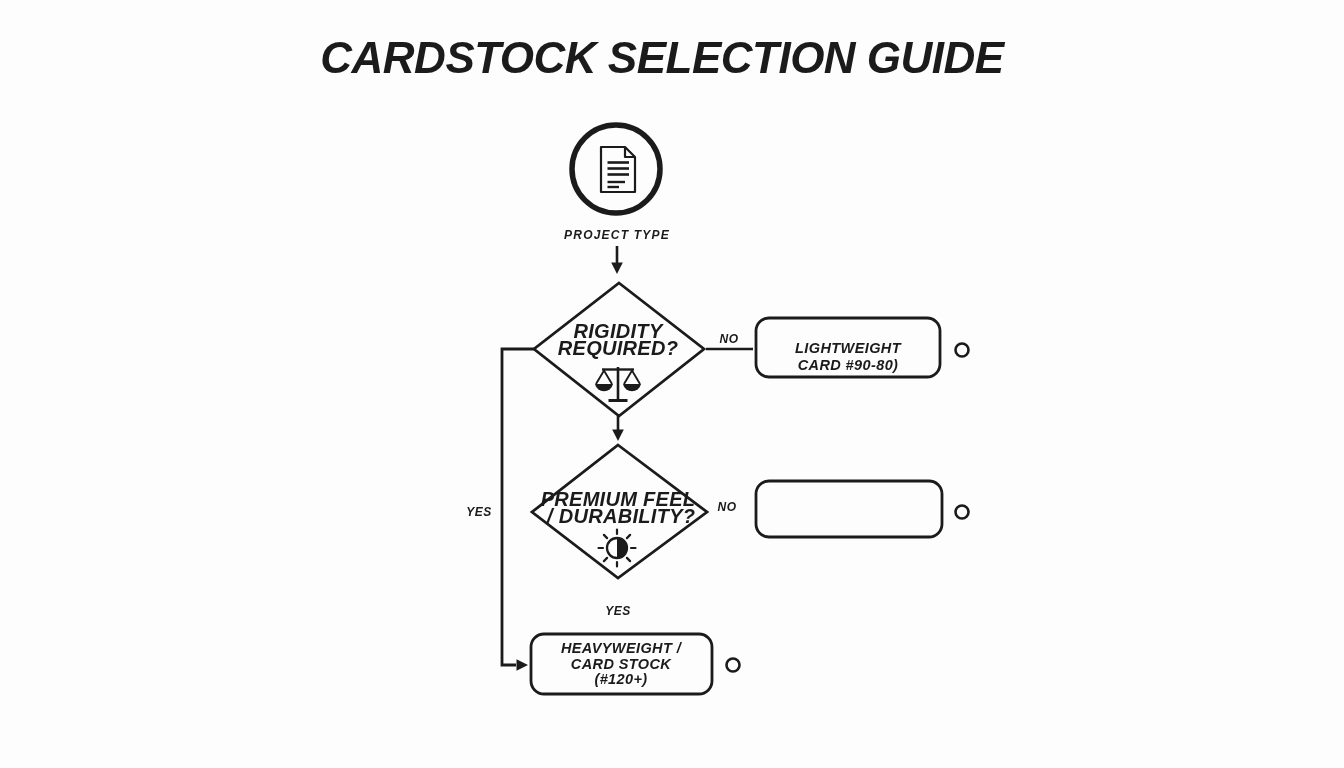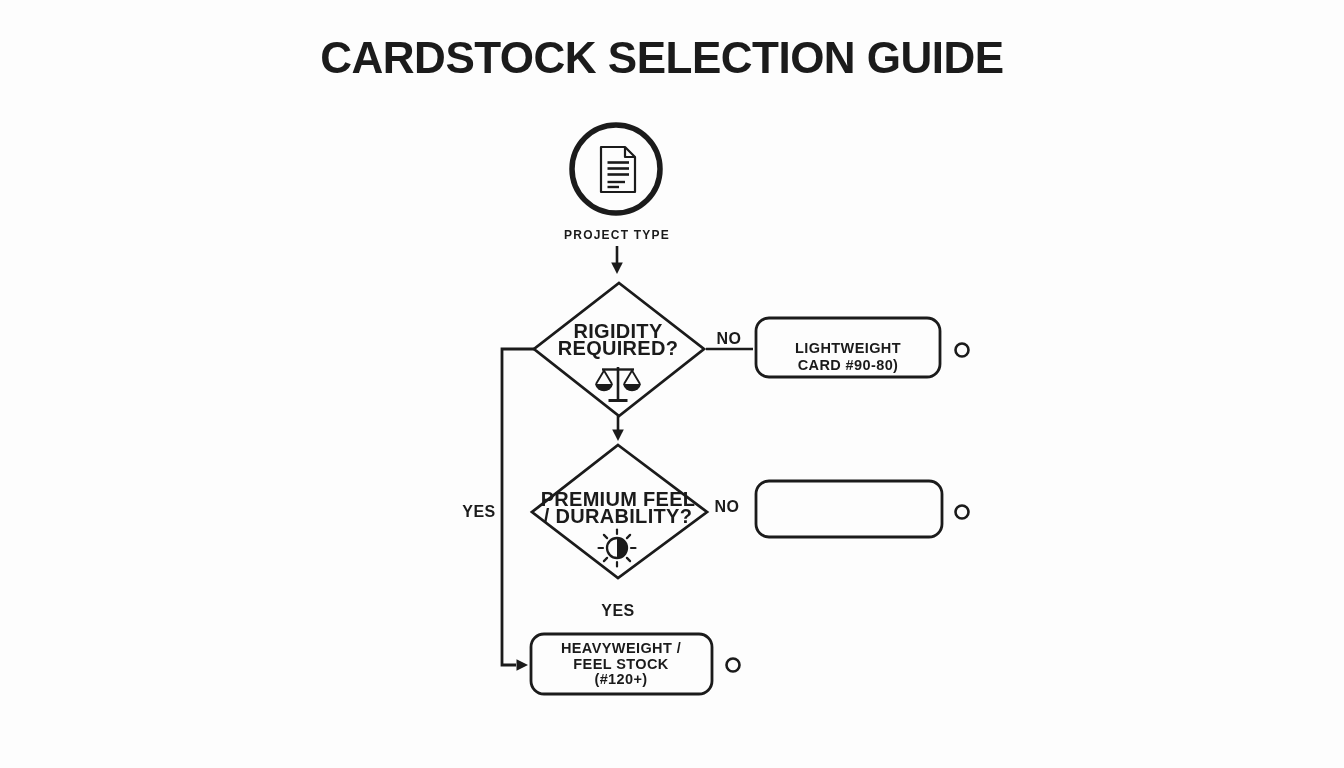--- a/index.html
+++ b/index.html
@@ -8,20 +8,21 @@
     background: #ffffff;
   }
   .canvas {
     position: relative;
     width: 1344px;
     height: 768px;
     background: #fdfdfd;
     overflow: hidden;
     font-family: "Liberation Sans", sans-serif;
     color: #1b1b1b;
+    font-style: italic;
   }
   svg.linework {
     position: absolute;
     left: 0;
     top: 0;
   }
   .lbl {
     position: absolute;
     transform: translate(-50%, -50%);
     font-weight: 700;
@@ -33,21 +34,21 @@
   .title {
     font-size: 44px;
     font-weight: 700;
     letter-spacing: -0.5px;
   }
   .node-label {
     font-size: 12px;
     letter-spacing: 1.2px;
   }
   .branch-label {
-    font-size: 16px;
+    font-size: 12px;
     letter-spacing: 0.5px;
   }
   .block {
     position: absolute;
     transform: translate(-50%, -50%);
     text-align: center;
     font-weight: 700;
     color: #1b1b1b;
     white-space: nowrap;
   }
@@ -150,31 +151,31 @@
     <div>REQUIRED?</div>
   </div>
 
   <div class="lbl branch-label" style="left:729px; top:339px;">NO</div>
 
   <div class="block box-text" style="left:848px; top:347px;margin-top:10px;">
     <div>LIGHTWEIGHT</div>
     <div>CARD #90-80)</div>
   </div>
 
-  <div class="block diamond-text" style="left:618px; top:508px;">
+  <div class="block diamond-text" style="left:618px; top:508px;text-align:right;">
     <div>PREMIUM FEEL</div>
     <div>/ DURABILITY?</div>
   </div>
 
   <div class="lbl branch-label" style="left:727px; top:507px;">NO</div>
 
 
   <div class="lbl branch-label" style="left:479px; top:512px;">YES</div>
 
   <div class="lbl branch-label" style="left:618px; top:611px;">YES</div>
 
   <div class="block box-text-3" style="left:621px; top:664px;">
     <div>HEAVYWEIGHT /</div>
-    <div>FEEL STOCK</div>
+    <div>CARD STOCK</div>
     <div>(#120+)</div>
   </div>
 
 </div>
 
 </body></html>

